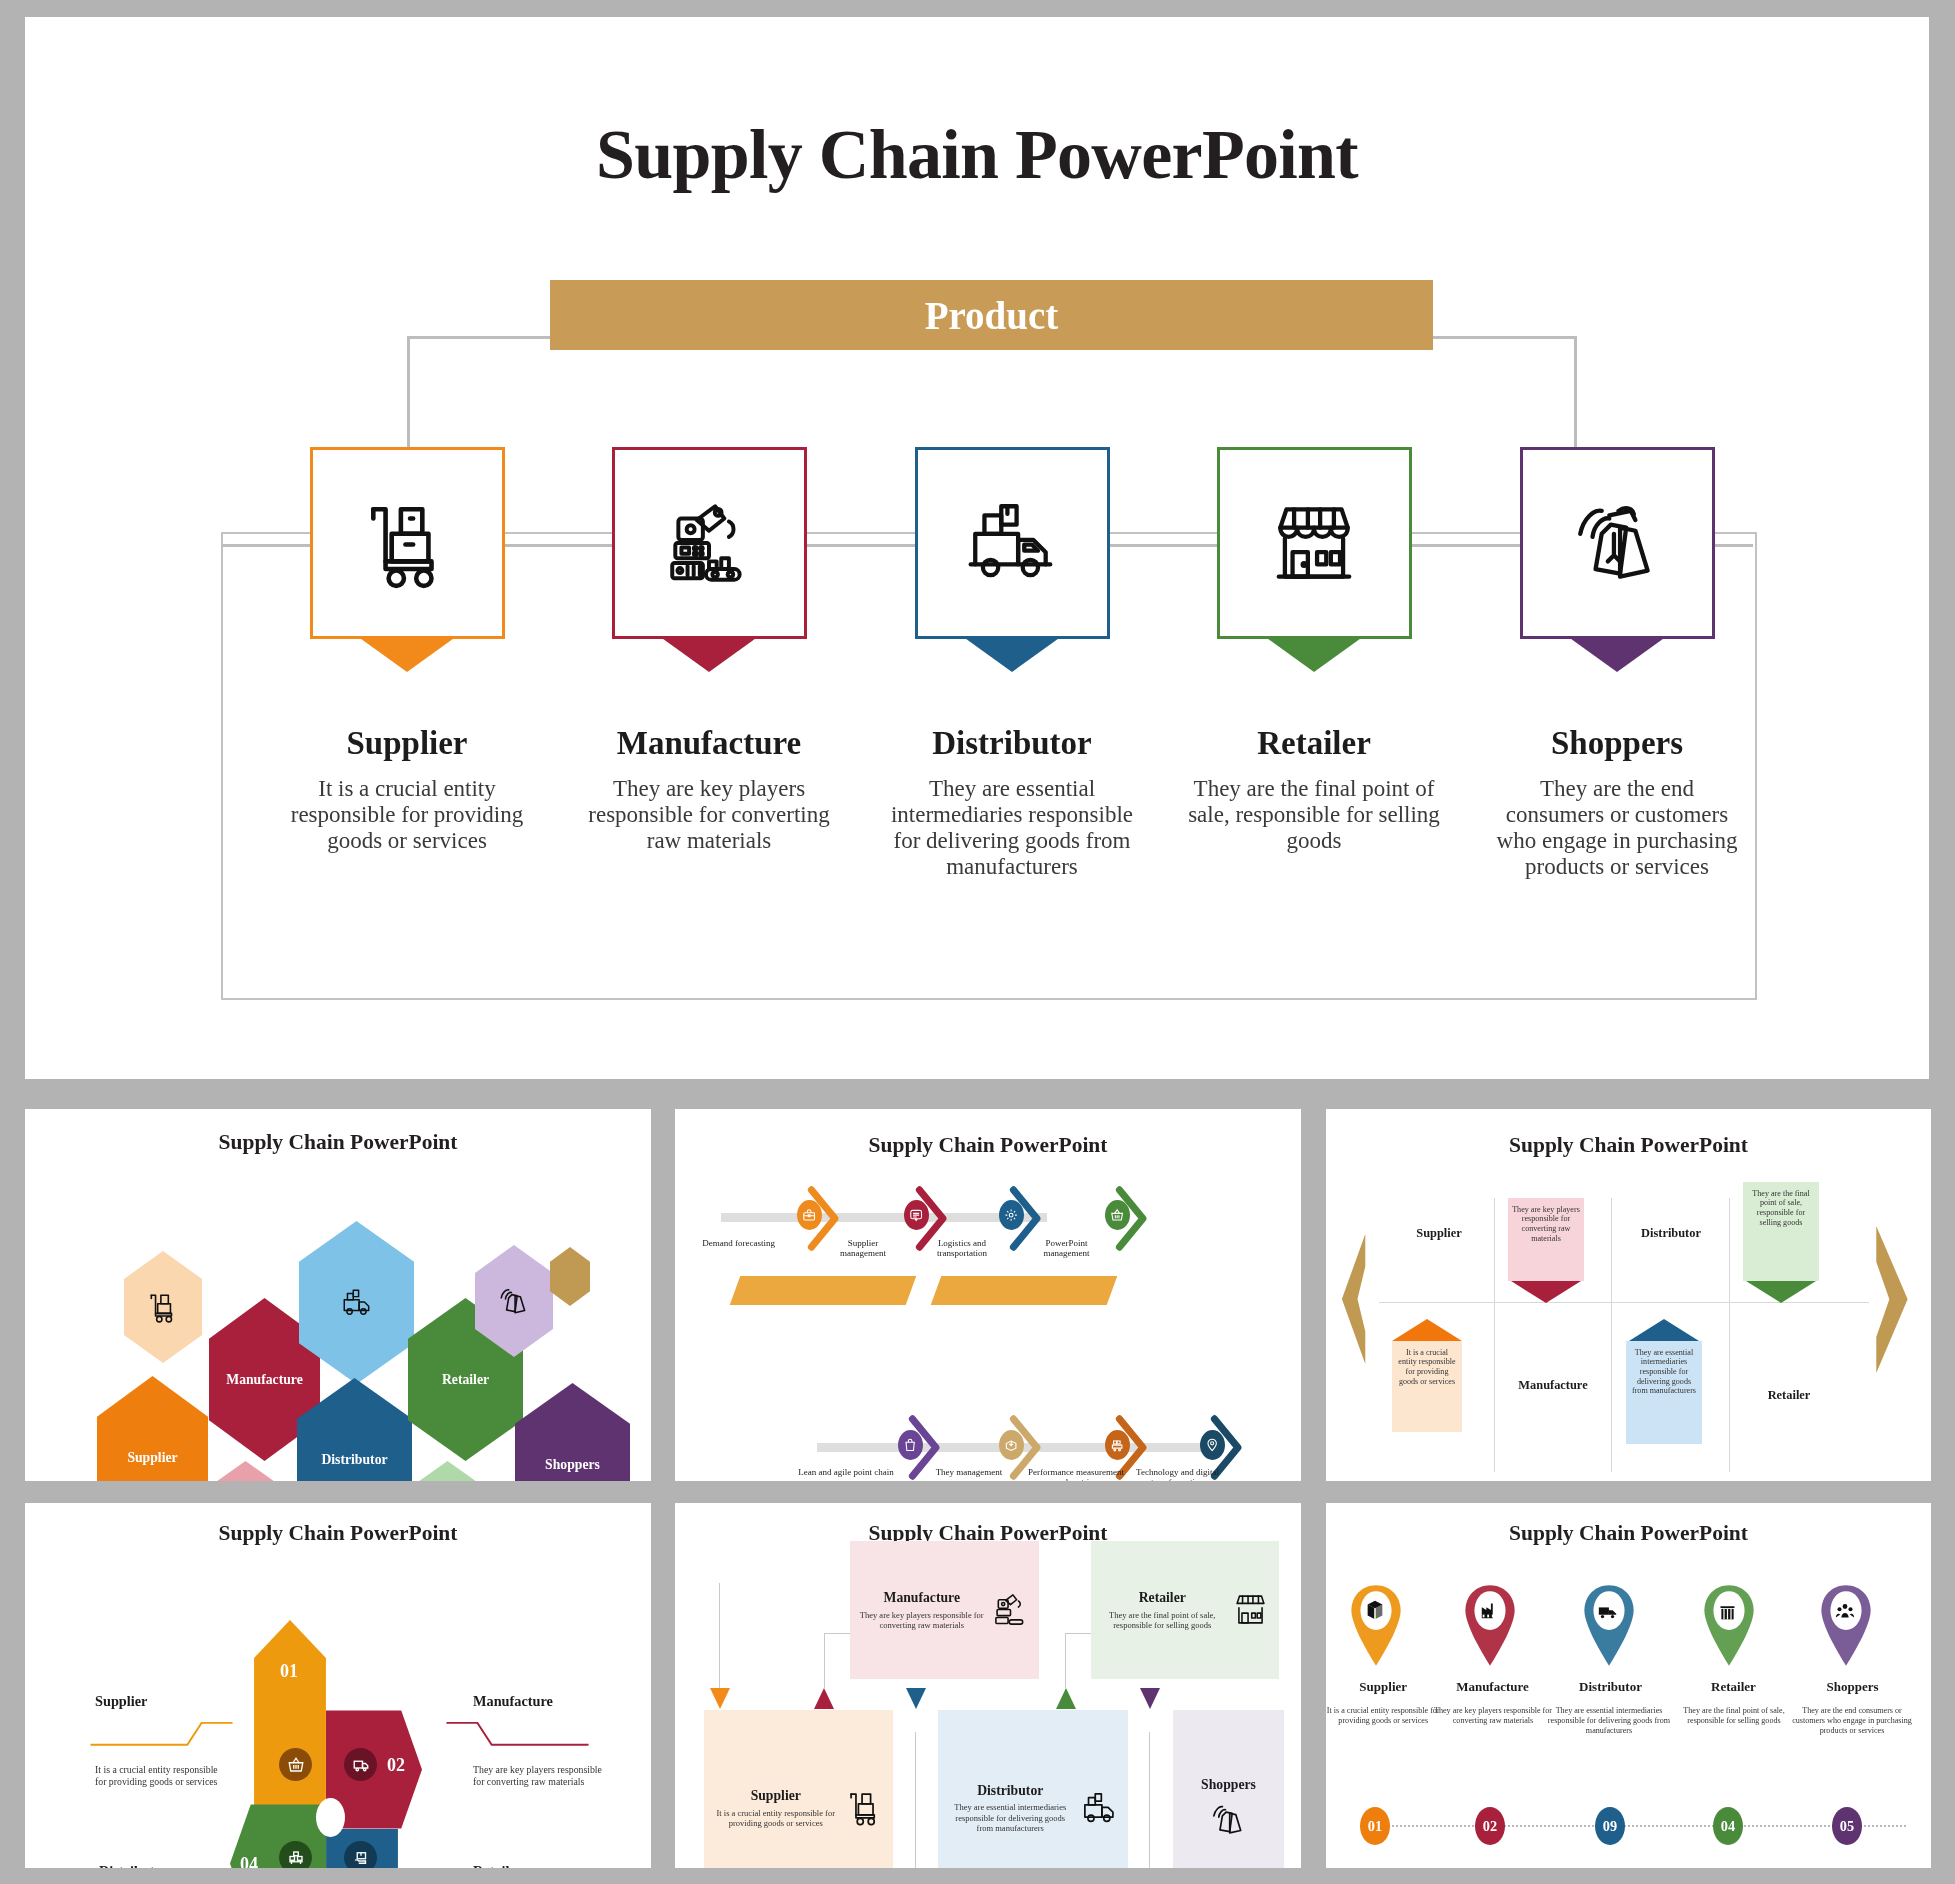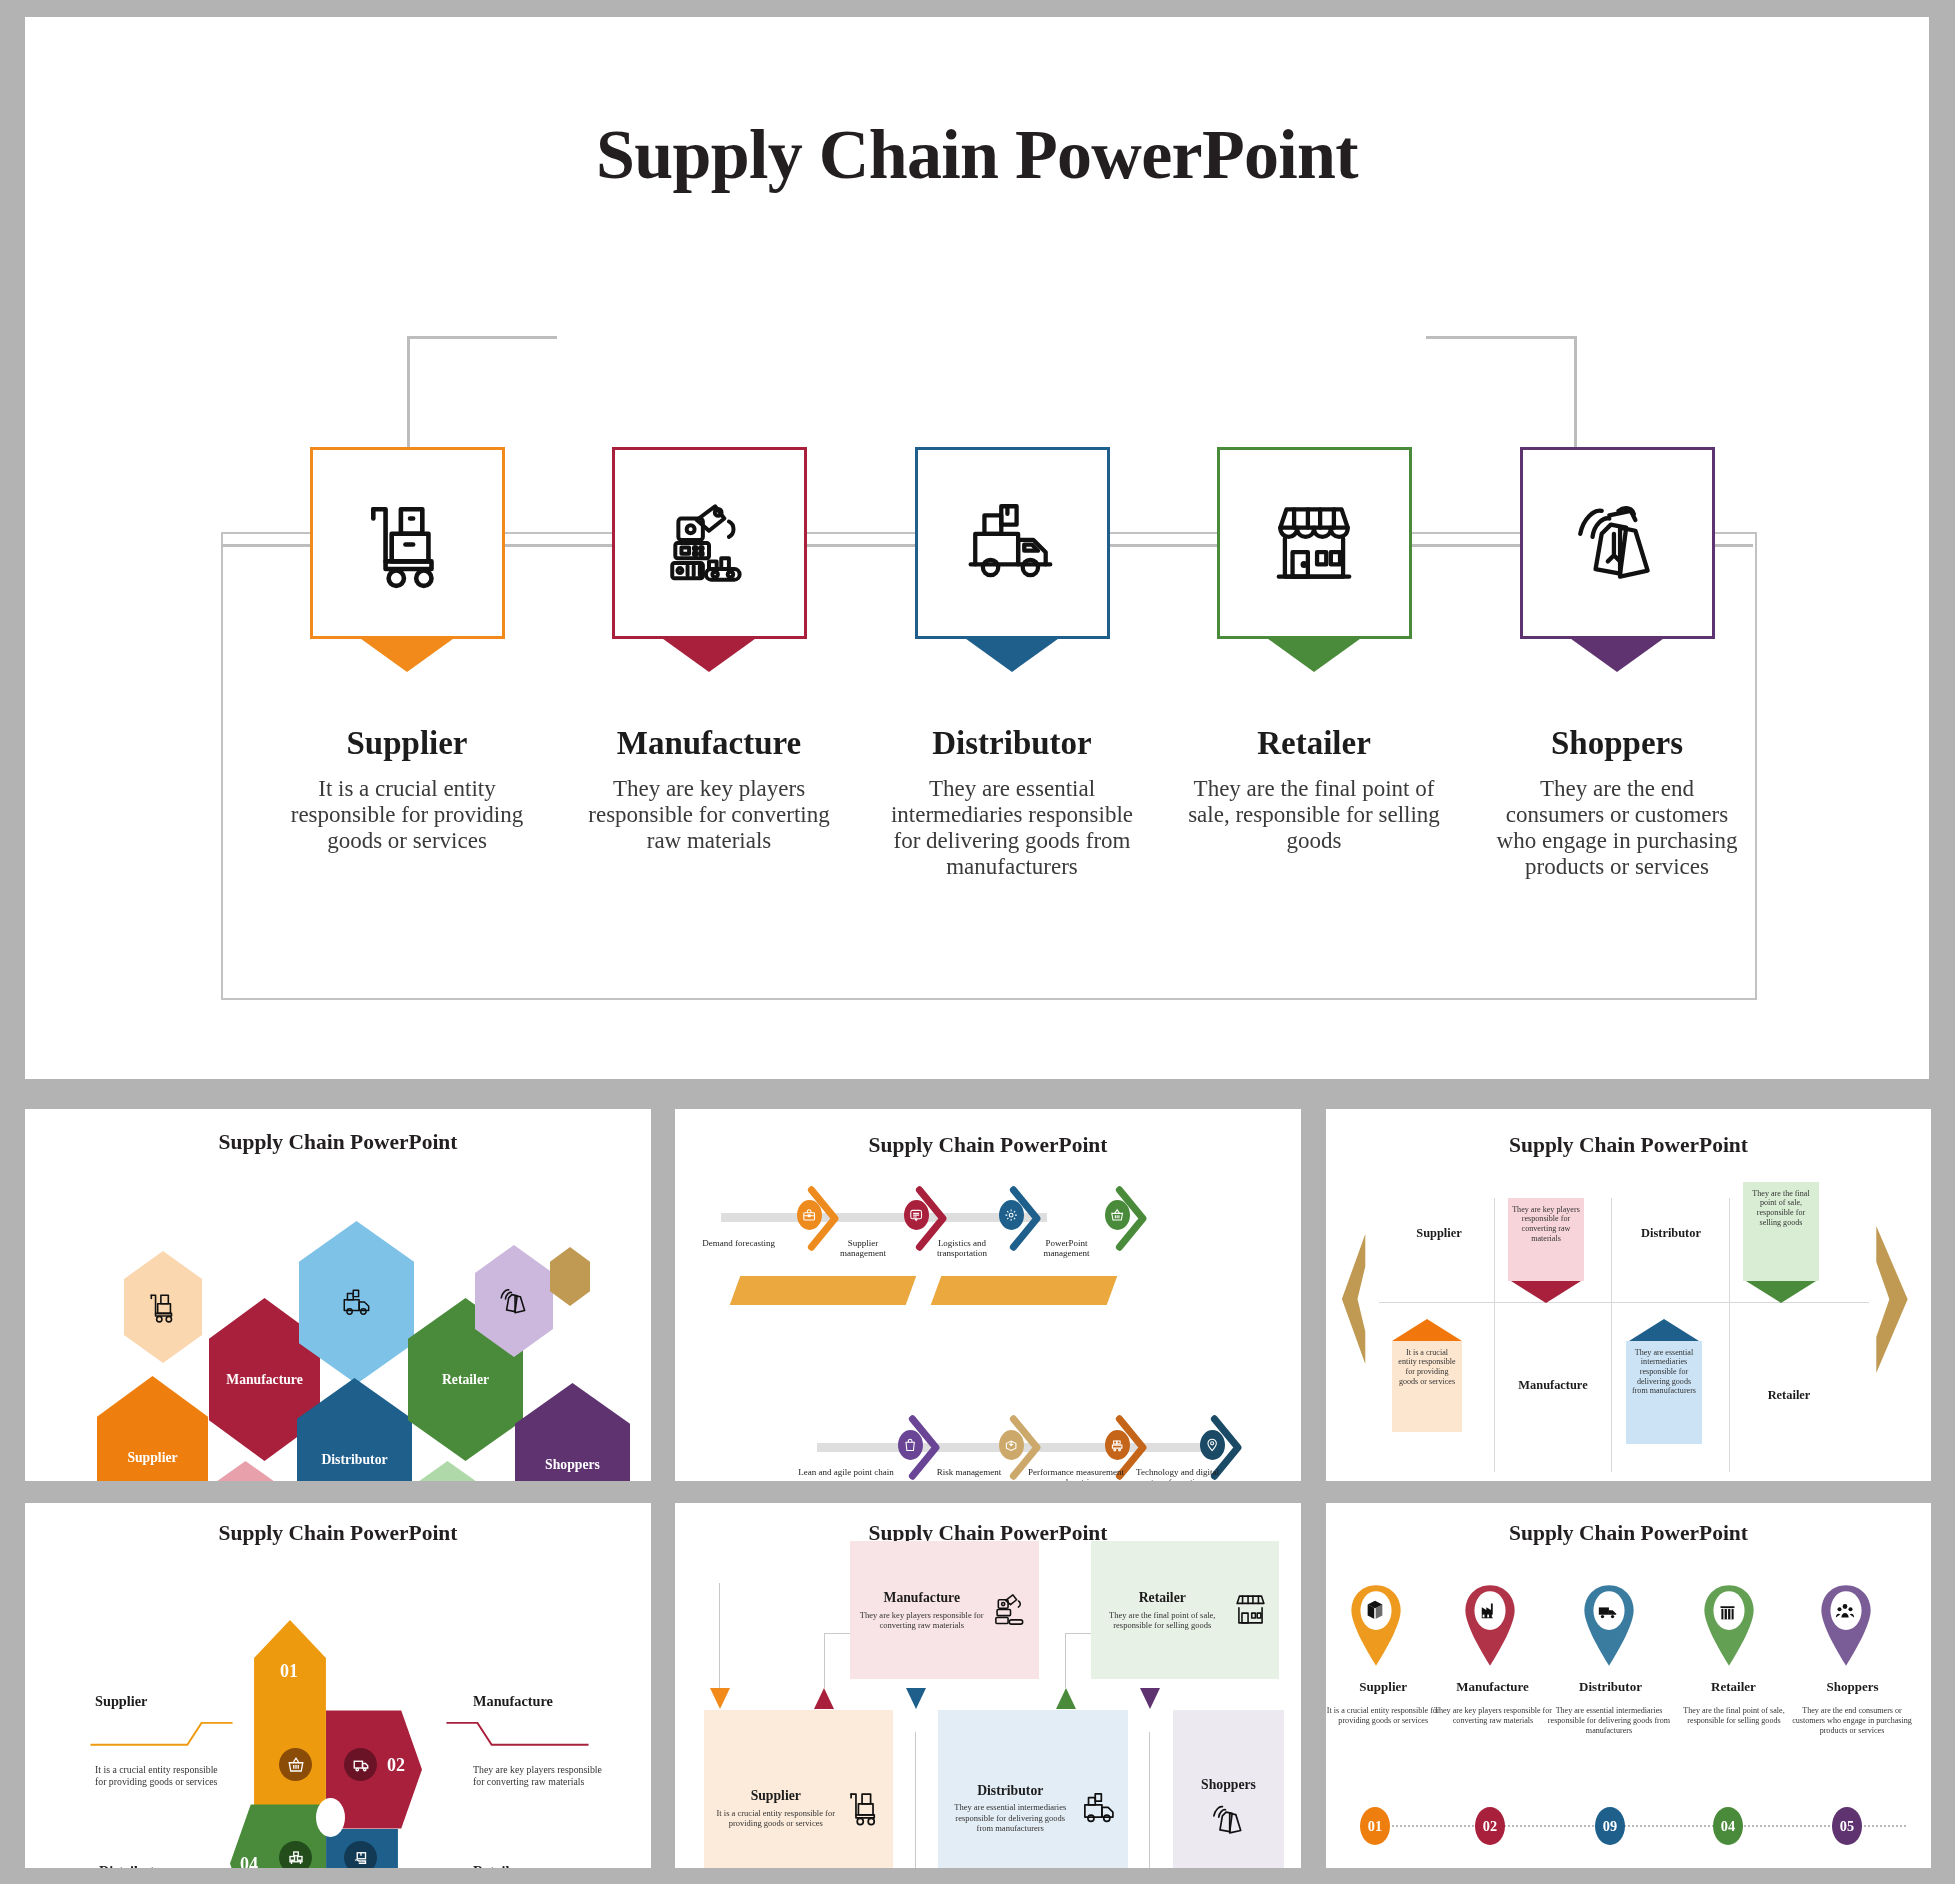--- a/index.html
+++ b/index.html
@@ -128,20 +128,23 @@
   <div class="main-slide">
 
     <div class="main-title">Supply Chain PowerPoint</div>
 
     <div class="ln" style="left:382px;top:319px;width:150px;height:2.6px;"></div>
     <div class="ln" style="left:382px;top:319px;width:2.6px;height:120px;"></div>
     <div class="ln" style="left:1401px;top:319px;width:150px;height:2.6px;"></div>
     <div class="ln" style="left:1549px;top:319px;width:2.6px;height:120px;"></div>
     <div class="ln" style="left:196px;top:527px;width:1532px;height:2.6px;"></div>
 
+    <div class="product-bar">
+      <span>Product</span>
+    </div>
 
     <div class="outer-frame"></div>
 
     <div class="node" style="left:245px;">
       <div class="node-box" id="nb0" style="border-color: rgb(241, 138, 27);">
         <svg viewBox="0 0 64 64" fill="none" stroke="#111" stroke-width="3" stroke-linejoin="round" stroke-linecap="round">
           <path d="M10 10h8v34"></path>
             <path d="M10 10v6"></path>
           <rect x="28" y="10" width="14" height="16"></rect>
           <path d="M34 16h2"></path>
@@ -391,21 +394,21 @@
         </svg>
     </div>
     <div class="t2-badge" style="left:525px;top:321px;width:25px;height:30px;background:#1B4A66;">
       <svg viewBox="0 0 24 24" fill="none" stroke="#fff" stroke-width="1.8">
           <path d="M12 21s7-7 7-12a7 7 0 10-14 0c0 5 7 12 7 12z"></path>
           <circle cx="12" cy="9" r="2.6"></circle>
         </svg>
     </div>
 
     <div class="t2-txt" style="left:109px;top:358px;width:124px;">Lean and agile point chain</div>
-    <div class="t2-txt" style="left:242px;top:358px;width:104px;">Risk management</div>
+    <div class="t2-txt" style="left:242px;top:358px;width:104px;">They management</div>
     <div class="t2-txt" style="left:352px;top:358px;width:98px;">Performance measurement and metrics</div>
     <div class="t2-txt" style="left:460px;top:358px;width:85px;">Technology and digital transformation</div>
   </div>
 
   <div class="thumb" style="left:1326px;top:1109px;width:605px;height:372px;">
     <div class="thumb-title" style="top:23.5px;font-size:21.5px;">Supply Chain PowerPoint</div>
 
     <svg style="position:absolute;left:11.7px;top:125px;width:39px;height:130px;" viewBox="0 0 60 200">
       <path d="M42 0 L6 100 L42 200 L42 150 L30 100 L42 50 Z" fill="#C09A53"></path>
     </svg>

